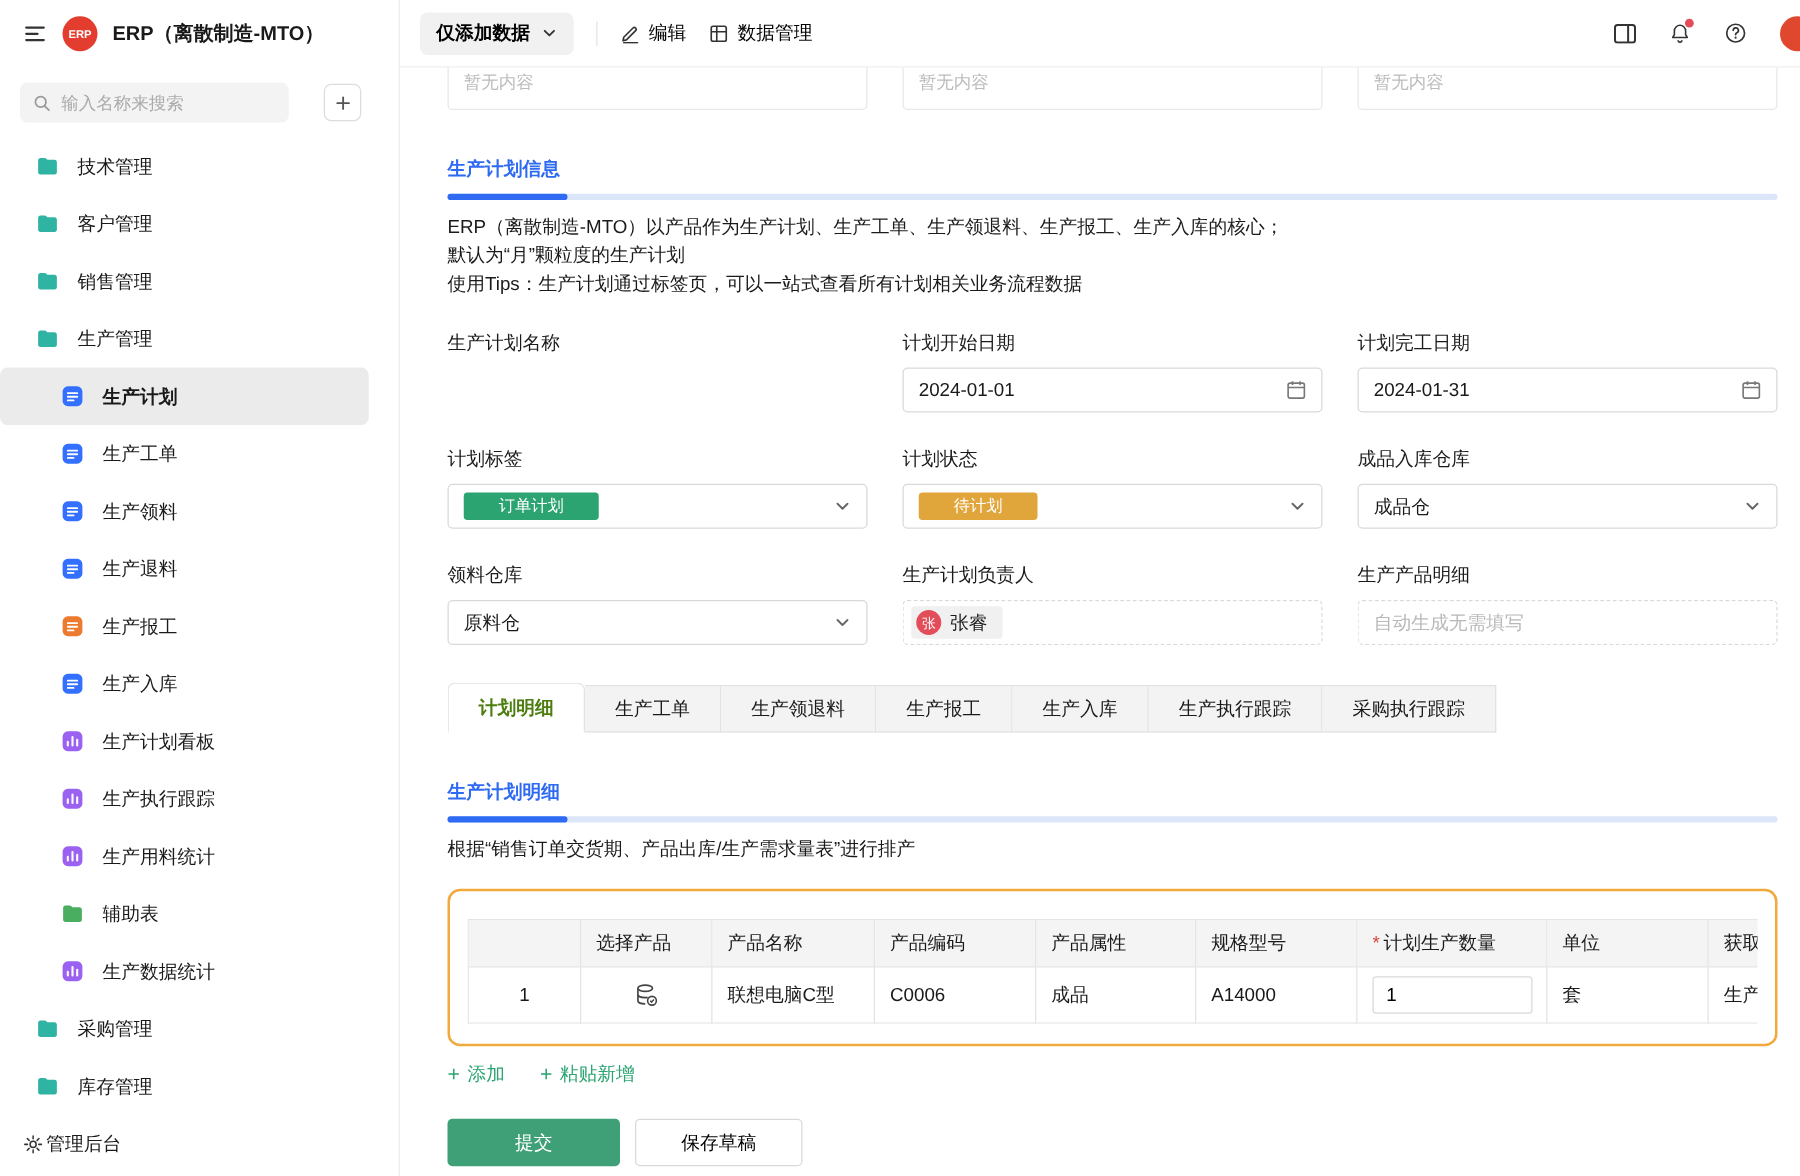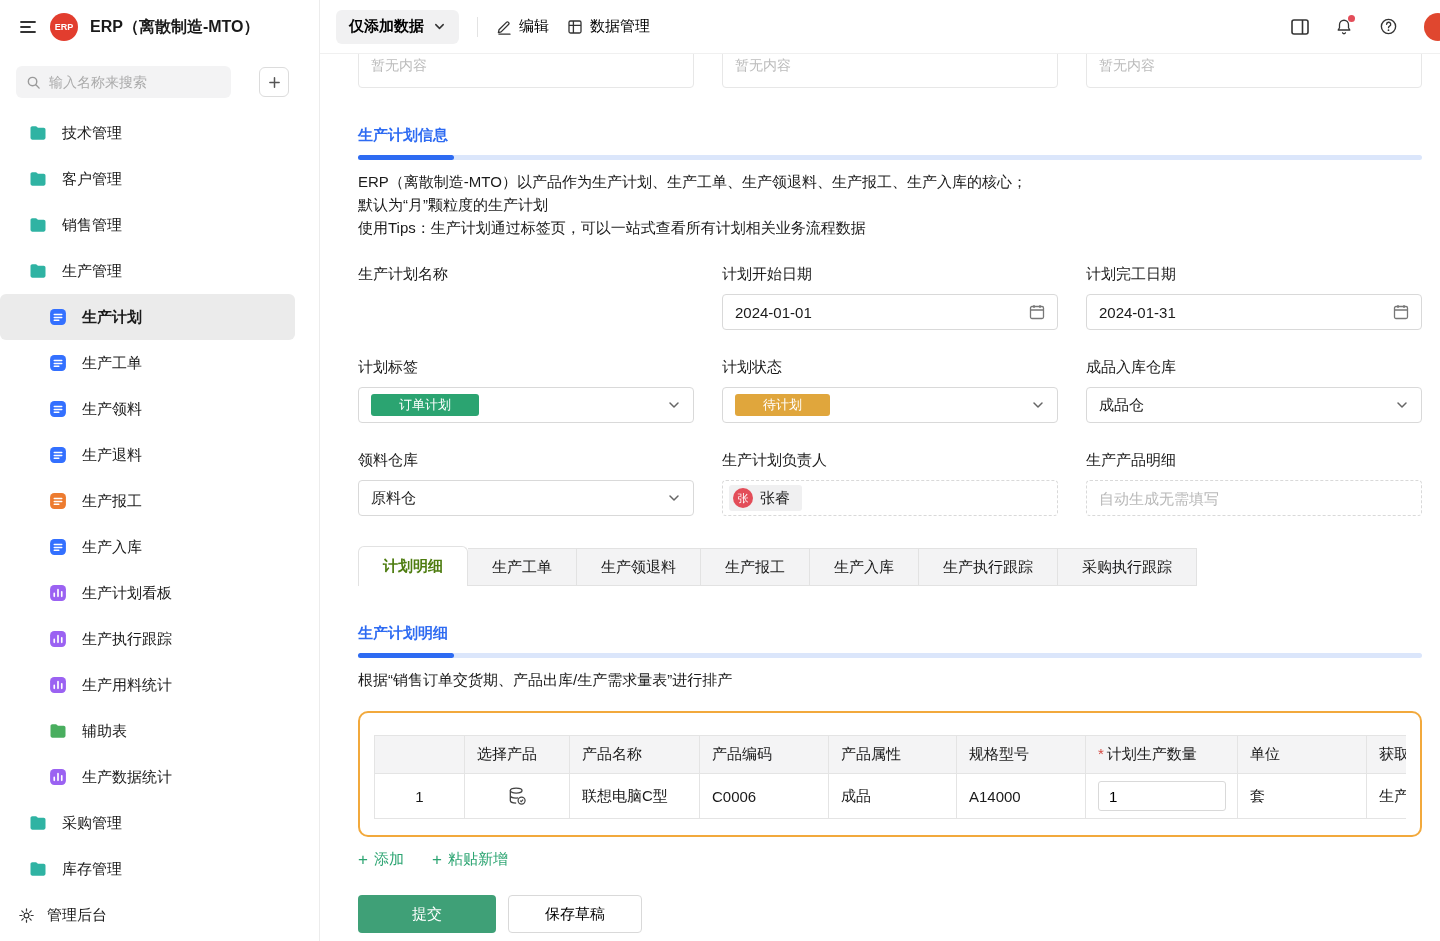--- a/index.html
+++ b/index.html
@@ -21,21 +21,21 @@
   .search-box input::placeholder { color:#ababab; }
   .add-btn { width:30px; height:30px; border:1px solid #dcdcdc; border-radius:6px; background:#fff; display:flex; align-items:center; justify-content:center; cursor:pointer; }
   .nav { flex:1; overflow:hidden; padding-top:4px; }
   .nav-item { height:46px; display:flex; align-items:center; gap:14px; padding-left:28px; cursor:pointer; }
   .nav-item.child { padding-left:48px; }
   .nav-item.selected { background:#ebebeb; margin-right:24px; border-radius:6px; font-weight:700; }
   .nav-label { font-size:15px; }
   .icon20 { width:20px; height:20px; display:flex; flex:none; }
   .c-teal { color:#2FB3A3; } .c-green { color:#49AE5F; } .c-blue { color:#3370FF; }
   .c-purple { color:#9B62F2; } .c-orange { color:#ED7B2F; }
-  .sidebar-footer { height:52px; min-height:52px; display:flex; align-items:center; gap:12px; padding:0 18px; }
+  .sidebar-footer { height:52px; min-height:52px; display:flex; align-items:center; gap:2px; padding:0 18px; }
 
   
   .right-col { flex:1; display:flex; flex-direction:column; min-width:0; }
   .toolbar { height:54px; min-height:54px; display:flex; align-items:center; justify-content:space-between; padding:0 0 0 16px; border-bottom:1px solid #f0f0f0; }
   .toolbar-left { display:flex; align-items:center; gap:18px; }
   .mode-btn { height:34px; background:#f1f1f2; border:none; border-radius:6px; display:flex; align-items:center; gap:9px; padding:0 13px; font:inherit; font-size:15px; font-weight:700; cursor:pointer; }
   .v-divider { width:1px; height:20px; background:#e3e3e3; }
   .text-btn { display:flex; align-items:center; gap:7px; background:none; border:none; font:inherit; font-size:15px; cursor:pointer; }
   .toolbar-right { display:flex; align-items:center; gap:26px; margin-right:-12px; }
   .icon-btn { position:relative; display:flex; cursor:pointer; background:none; border:none; padding:0; }

